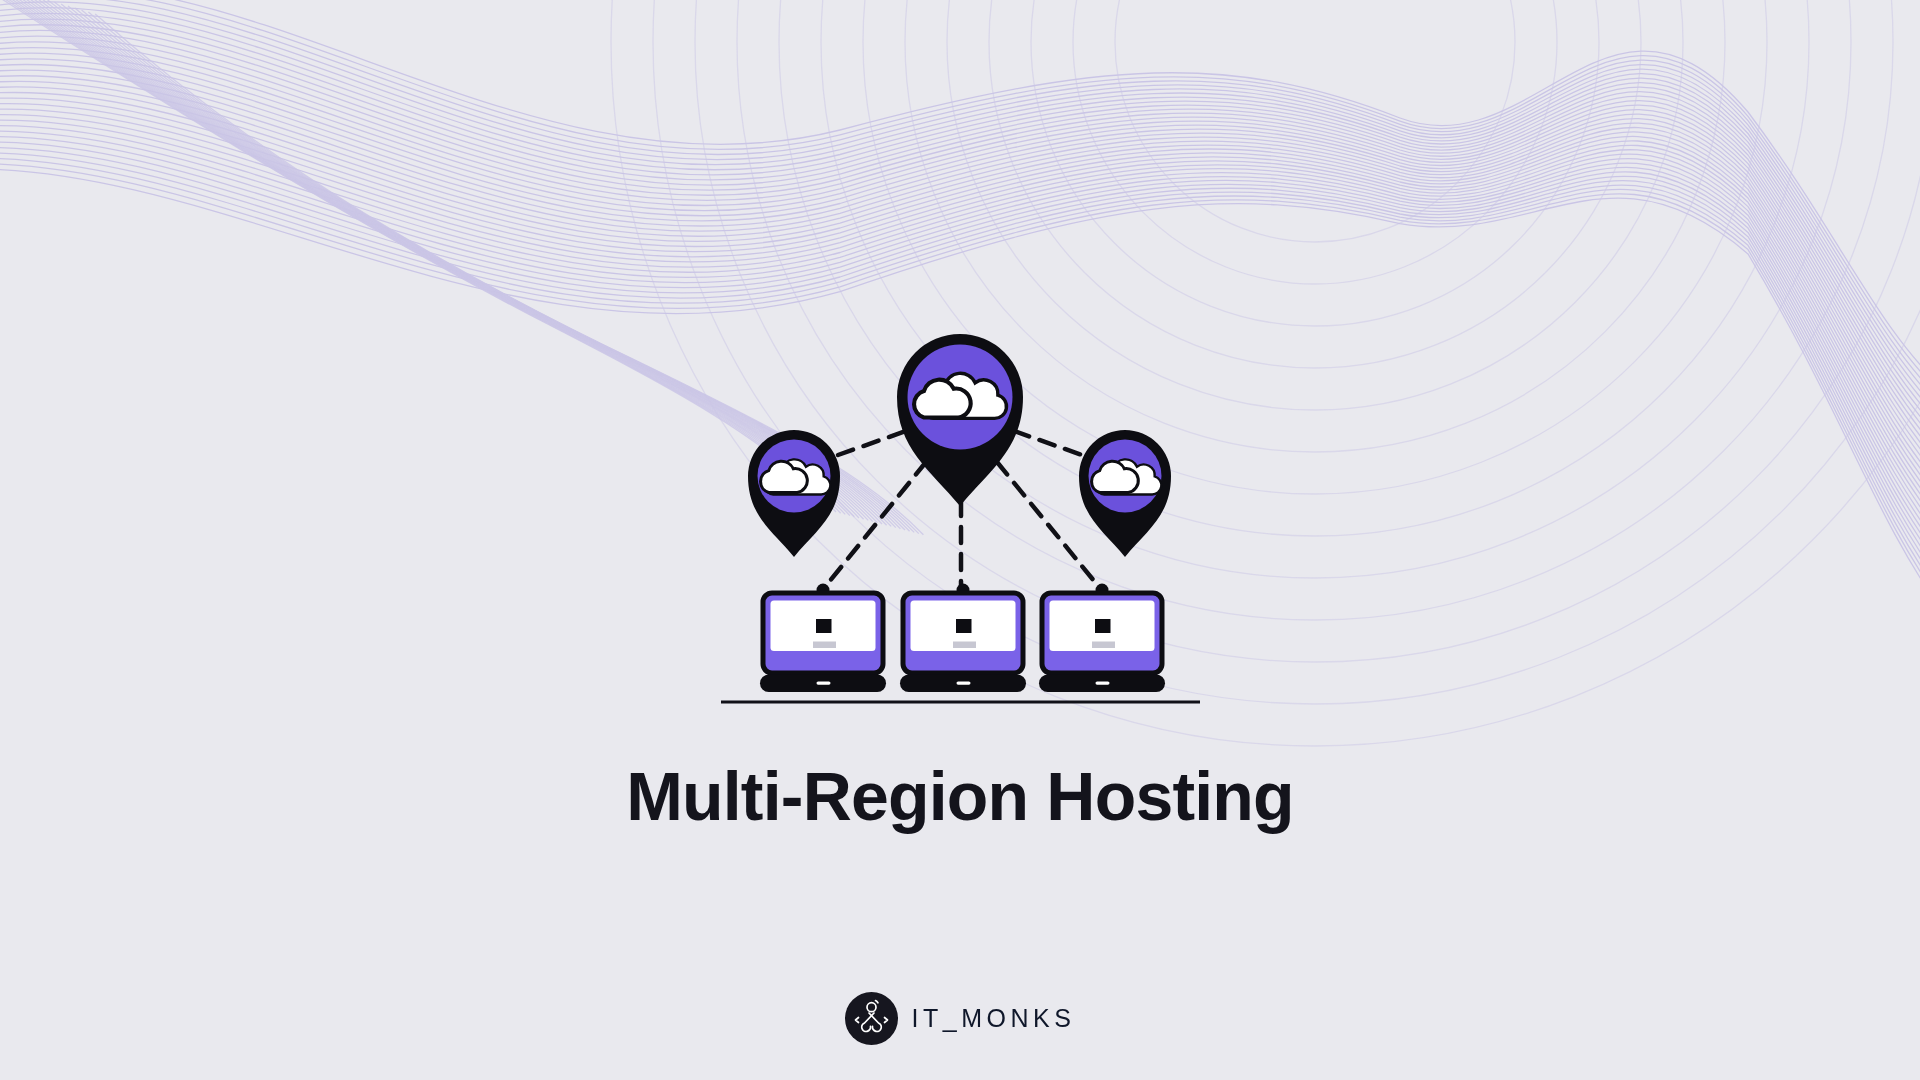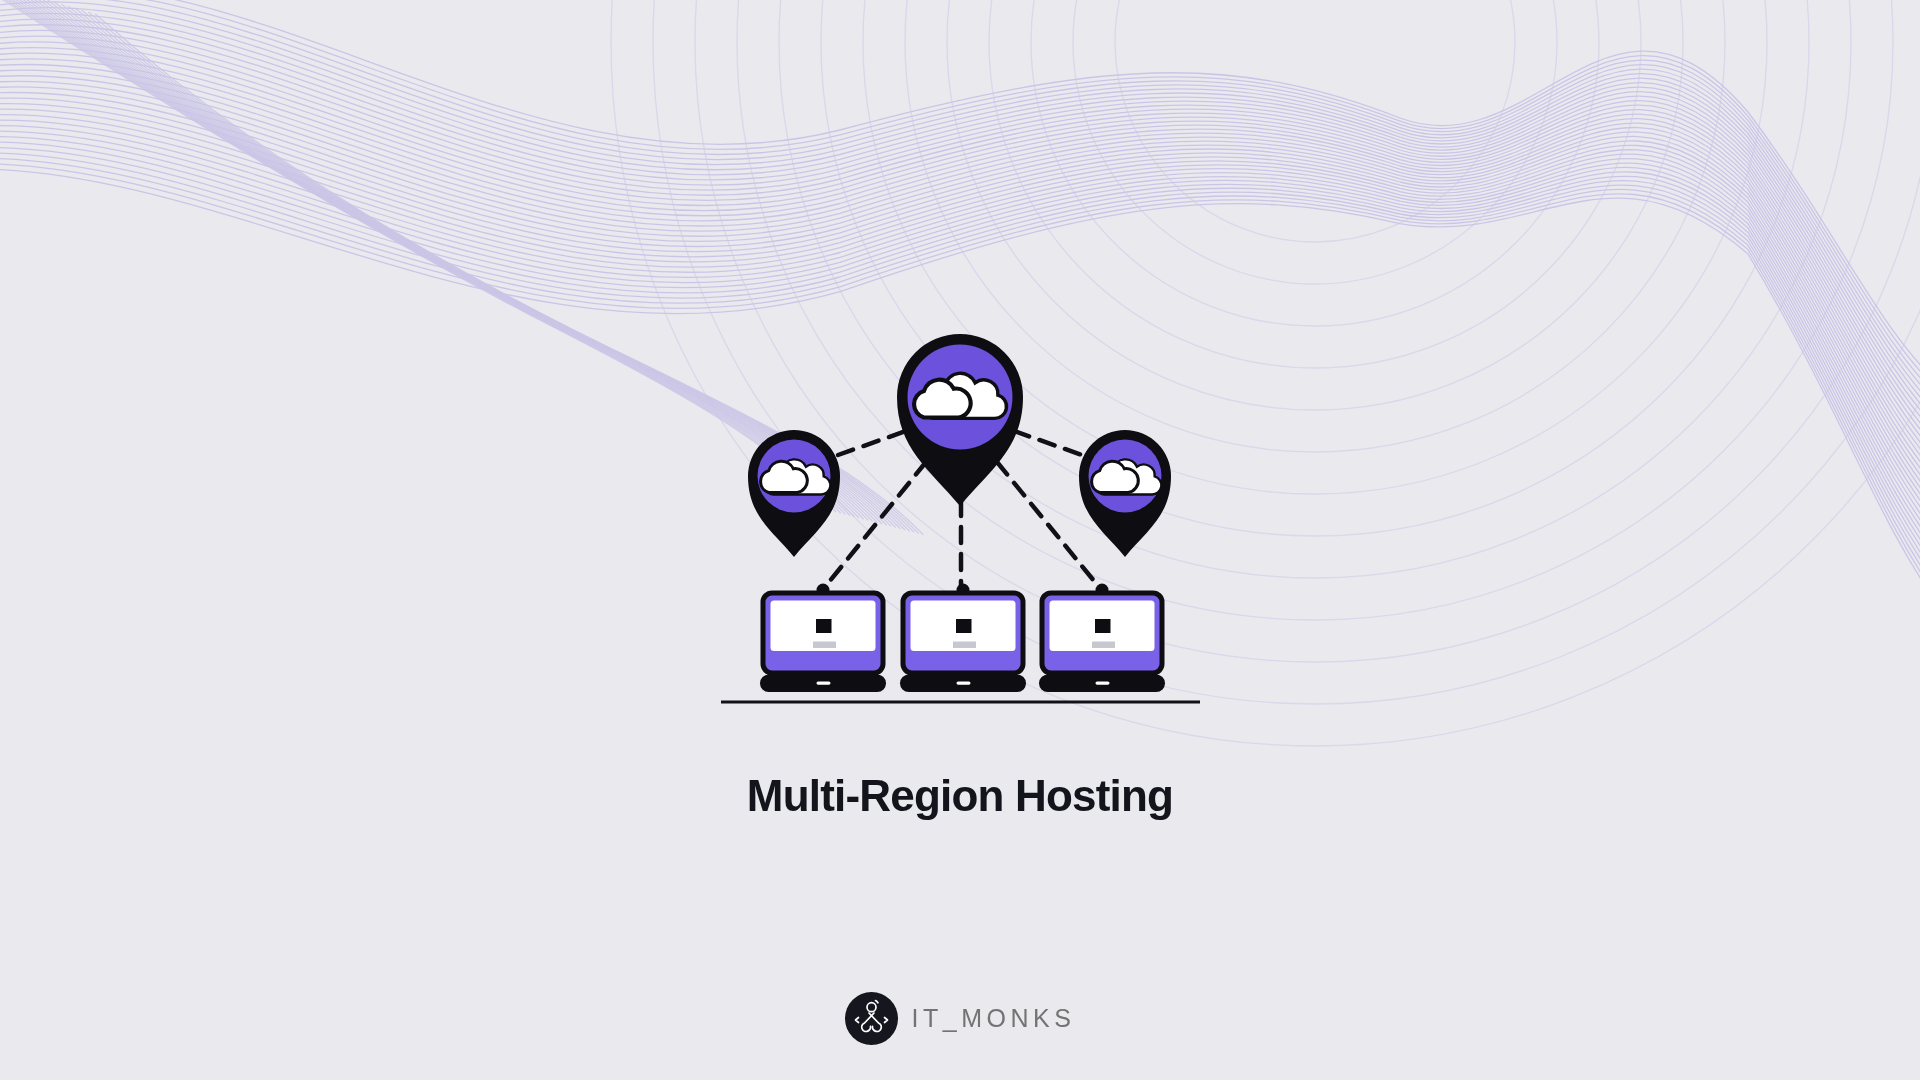--- a/index.html
+++ b/index.html
@@ -7,30 +7,30 @@
     width:1920px;height:1080px;overflow:hidden;
     background:#e9e9ee;
     font-family:"Liberation Sans", sans-serif;
     position:relative;
   }
   .canvas{position:absolute;inset:0;width:1920px;height:1080px;}
   svg.layer{position:absolute;left:0;top:0;width:1920px;height:1080px;display:block;}
   .title{
     position:absolute;left:0;top:753px;width:1920px;
     text-align:center;
-    font-size:44px;font-weight:700;letter-spacing:-0.8px;line-height:86px;
+    font-size:68px;font-weight:700;letter-spacing:-0.8px;line-height:86px;
     color:#14141c;
   }
   .logo{
     position:absolute;left:0;top:992px;width:1920px;
     display:flex;align-items:center;justify-content:center;gap:14px;
   }
   .logo-badge{width:53px;height:53px;flex:0 0 auto;}
   .logo-text{
-    font-size:25px;font-weight:400;letter-spacing:4.5px;color:#737373;
+    font-size:25px;font-weight:400;letter-spacing:4.5px;color:#0f172a;
     line-height:53px;white-space:nowrap;
   }
 </style>
 </head>
 <body>
 
 <div class="canvas">
 
   <svg class="layer" id="waves" viewBox="0 0 1920 1080">
       <g fill="none" stroke="#b2a9e0" stroke-width="1.3" opacity="0.55">

